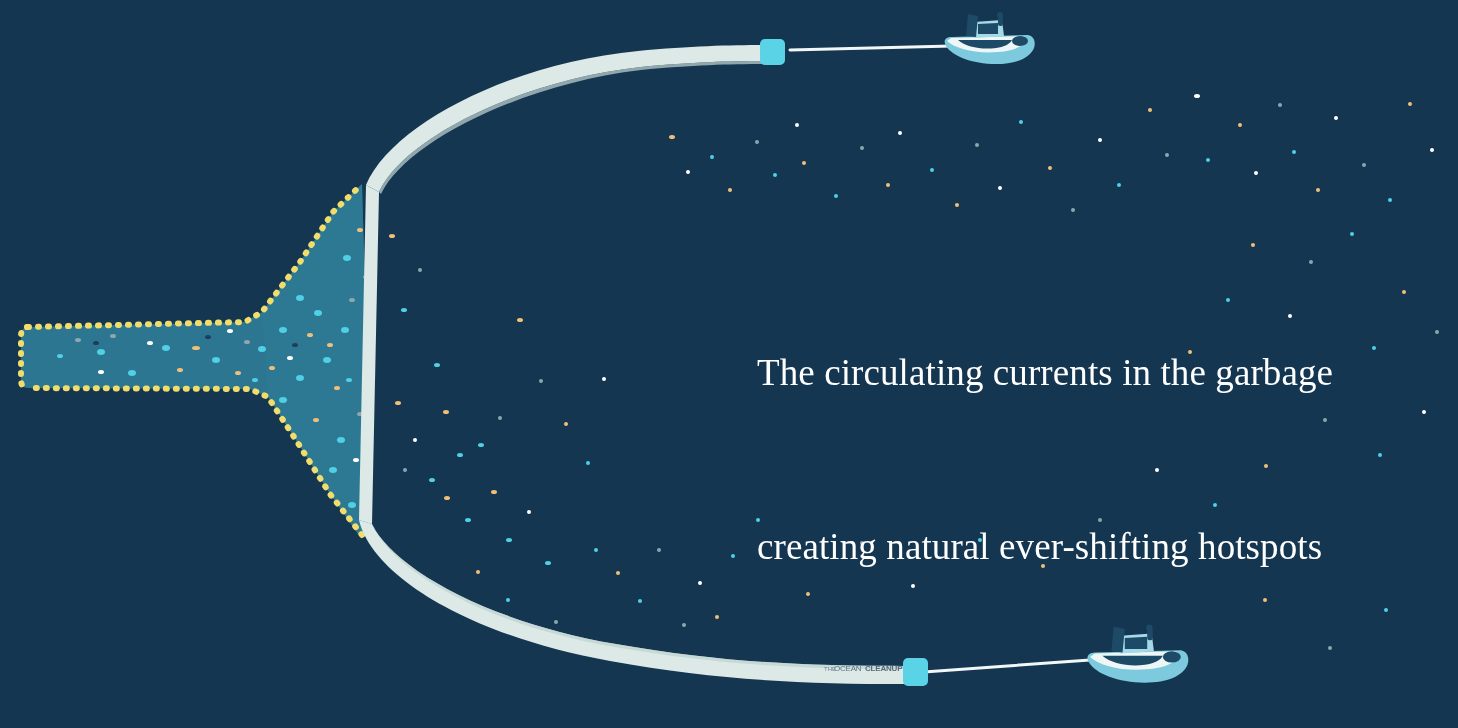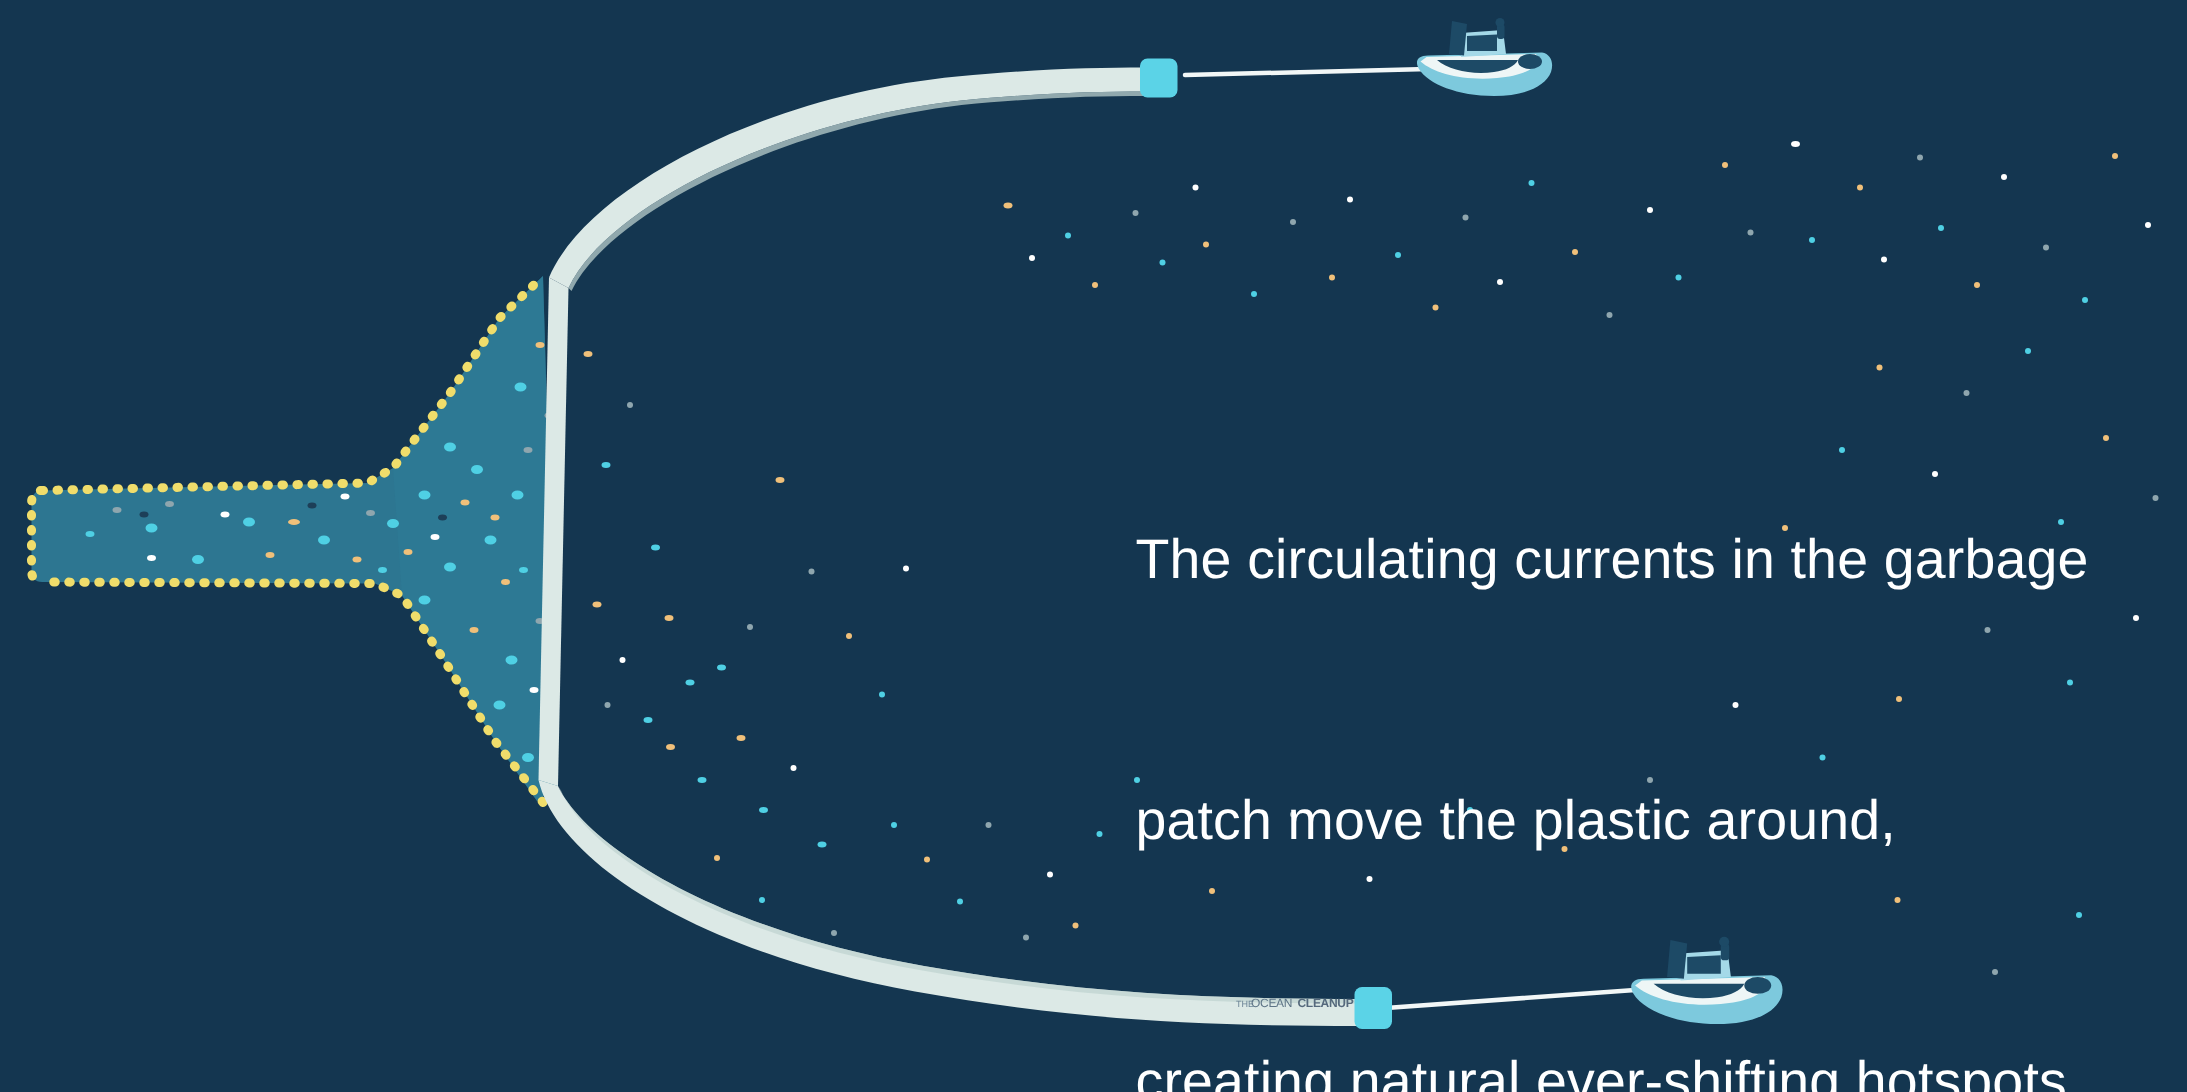--- a/index.html
+++ b/index.html
@@ -29,21 +29,21 @@
     width: 700px;
     color: #ffffff;
     font-family: "Liberation Sans", sans-serif;
     font-size: 37px;
     line-height: 58px;
     font-weight: 400;
     letter-spacing: 0.1px;
     white-space: pre-wrap;
     pointer-events: none;
   }
-  .cap-line { display: block; }
+  .cap-line { display: block; font-family: Liberation Serif, serif; }
 </style>
 </head>
 <body>
 
 <div id="stage">
 
   <svg id="scene" viewBox="0 0 1458 728" xmlns="http://www.w3.org/2000/svg">
 
     <defs>
 
@@ -305,21 +305,20 @@
     <g transform="translate(824,663)">
       <text x="0" y="8" font-family="Liberation Sans, sans-serif" font-size="6" fill="#6b8496" font-weight="400">THE</text>
       <text x="10" y="8" font-family="Liberation Sans, sans-serif" font-size="8" fill="#5d7486" font-weight="400" letter-spacing="-0.2">OCEAN</text>
       <text x="41" y="8" font-family="Liberation Sans, sans-serif" font-size="8" fill="#55697c" font-weight="700" letter-spacing="-0.2">CLEANUP</text>
     </g>
 
   </svg>
 
   <div id="caption">
     <span class="cap-line">The circulating currents in the garbage</span>
-    <span class="cap-line">patch move the plastic around,</span>
     <span class="cap-line">creating natural ever-shifting hotspots</span>
     
     
     
     
   </div>
 
 </div>
 
 </body></html>

